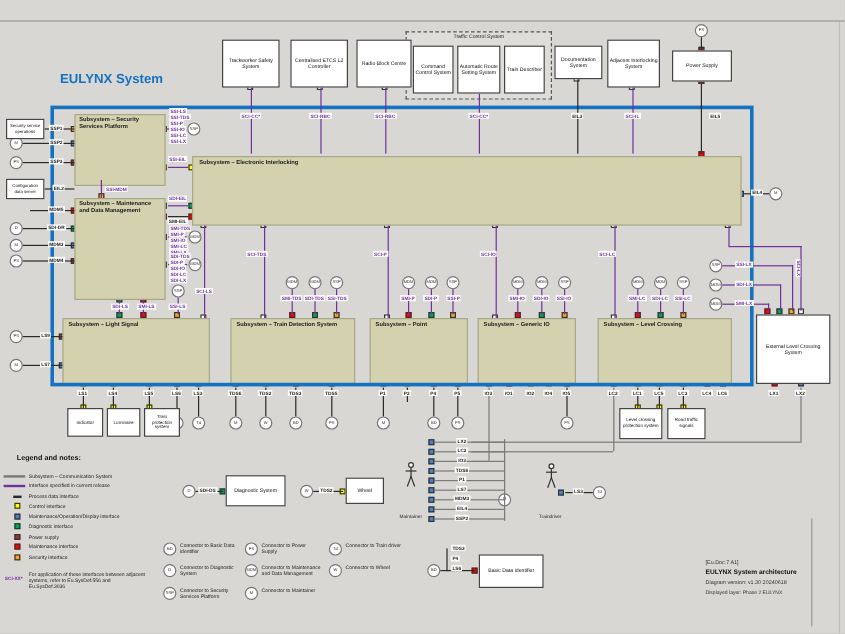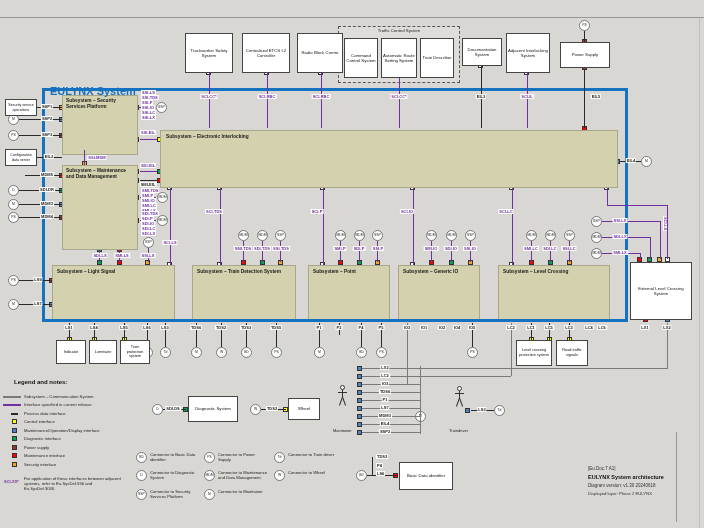--- a/index.html
+++ b/index.html
@@ -20,21 +20,21 @@
   
   .ln{position:absolute;background:#7030a0;z-index:3}
   .kn{position:absolute;background:#2a2a2a;z-index:3}
   .gy{position:absolute;background:#7a7a7a;z-index:2}
   
   .box{position:absolute;background:#fff;border:1px solid #444;font-size:4.3px;line-height:1.2;text-align:center;display:flex;align-items:center;justify-content:center;padding:1px;color:#111;z-index:4}
   .sub{position:absolute;background:#d3d1ae;border:1px solid #a9a78a;z-index:1}
   .st{position:absolute;font-size:4.8px;font-weight:bold;line-height:1.15;color:#1a1a1a;z-index:5}
   .dash{position:absolute;border:1px dashed #555;z-index:1}
   #eulynx-border{position:absolute;left:42px;top:88px;width:586px;height:234px;border:3px solid #1572c0;z-index:2}
-  #eulynx-title{position:absolute;left:50px;top:85px;font-size:11px;font-weight:bold;color:#1572c0;z-index:5}
+  #eulynx-title{position:absolute;left:50px;top:60px;font-size:11px;font-weight:bold;color:#1572c0;z-index:5}
   .stk{position:absolute;background:#333;z-index:4}
   .head{position:absolute;width:5px;height:5px;border:1px solid #333;border-radius:50%;background:#fff;z-index:4}
   .figlab{position:absolute;font-size:4px;color:#222;z-index:5}
   .leg-t{position:absolute;font-size:6px;font-weight:bold;color:#111;z-index:5}
   .leg-x{position:absolute;font-size:4.2px;line-height:1.2;color:#222;z-index:5}
   .cap{position:absolute;font-size:4.5px;color:#333;z-index:5}
   .cap-b{font-weight:bold;font-size:5.5px;color:#111}
 </style>
 </head>
 <body>

